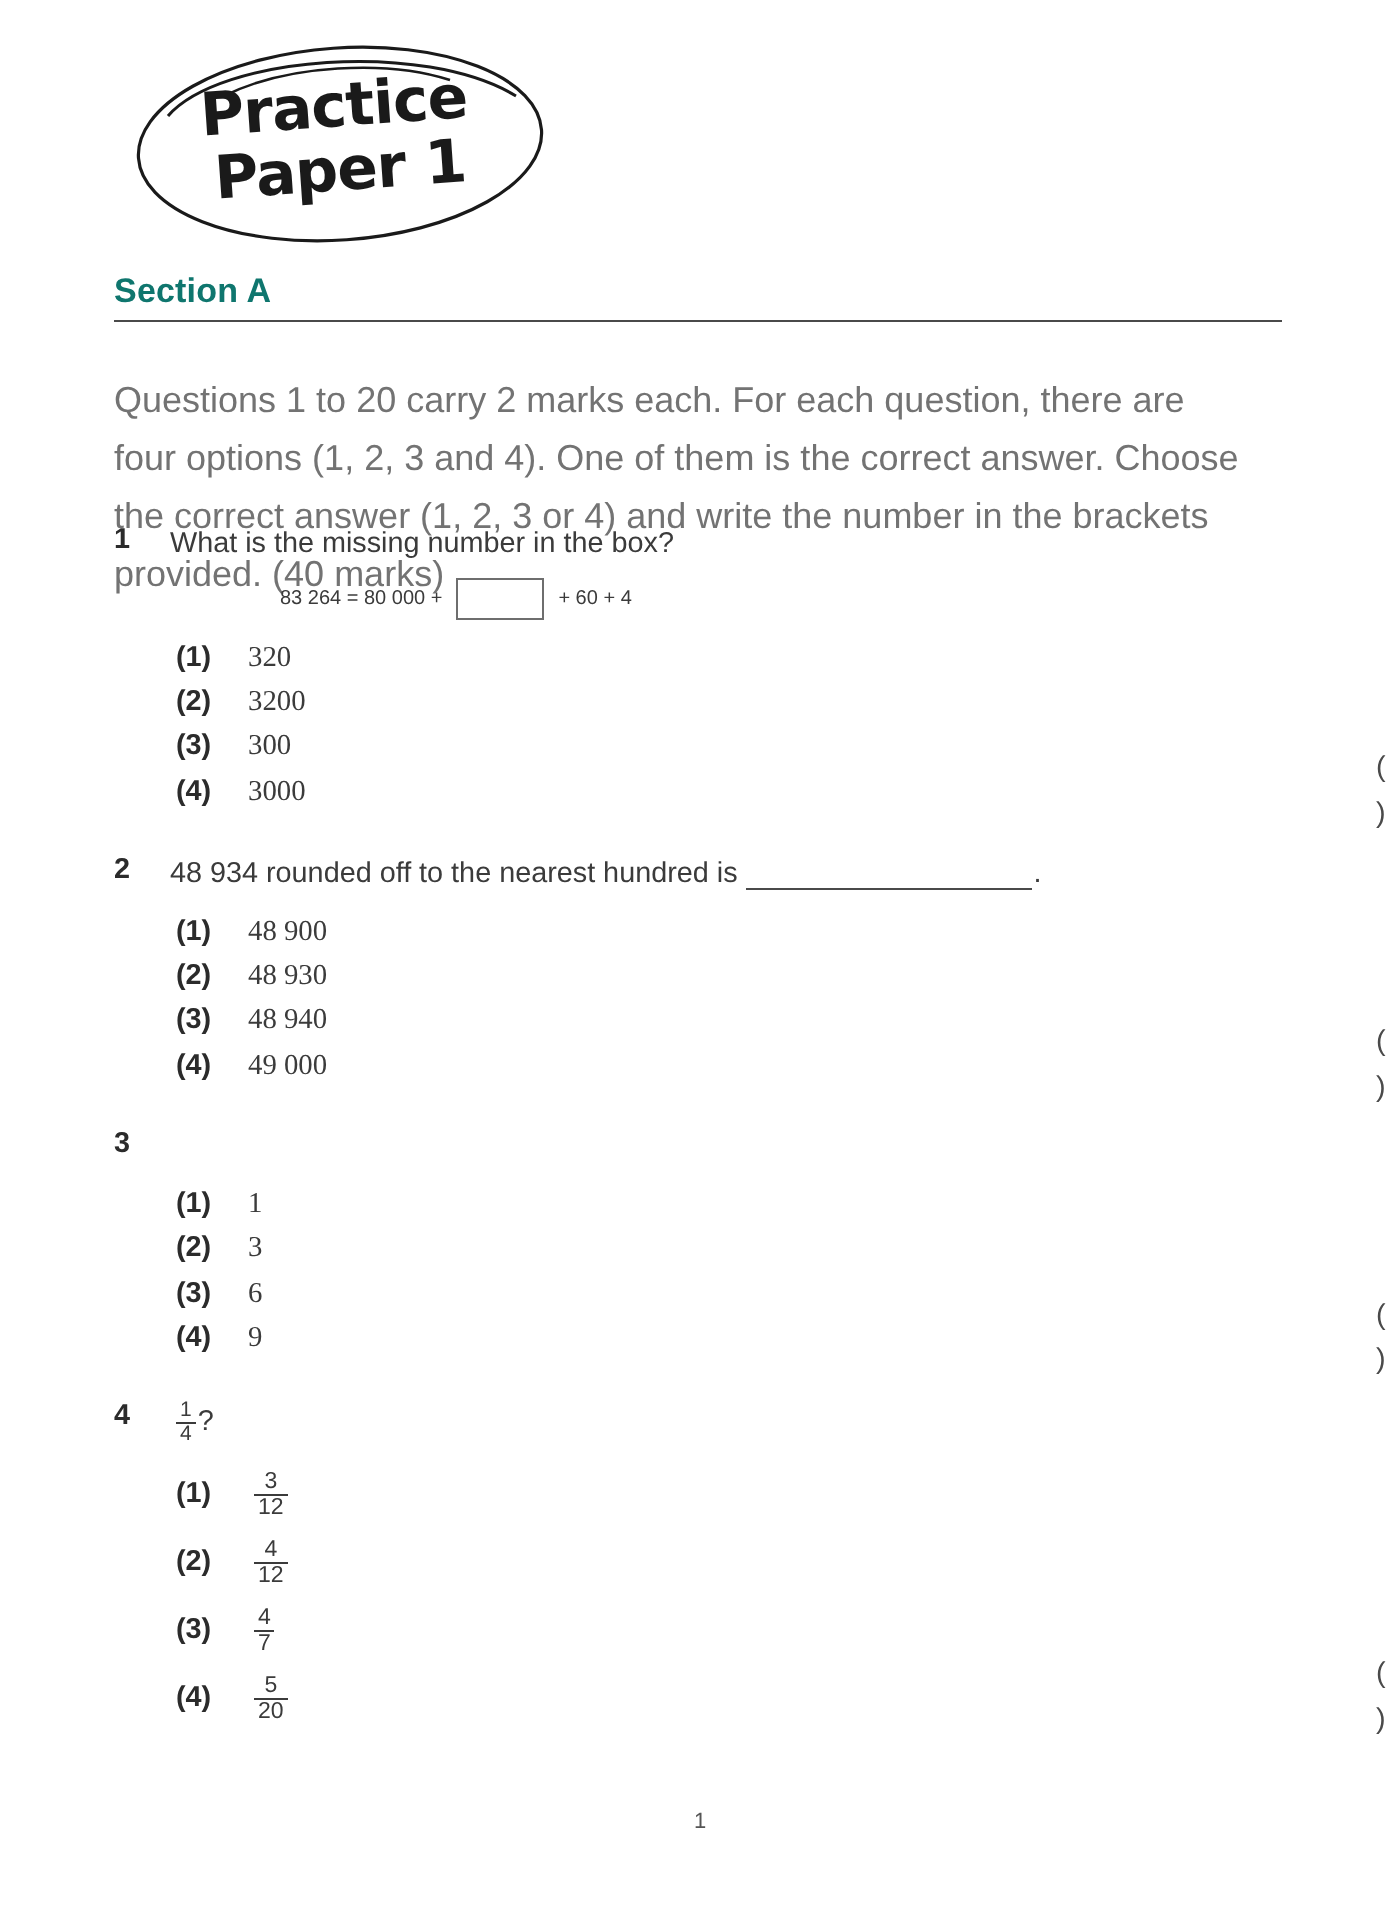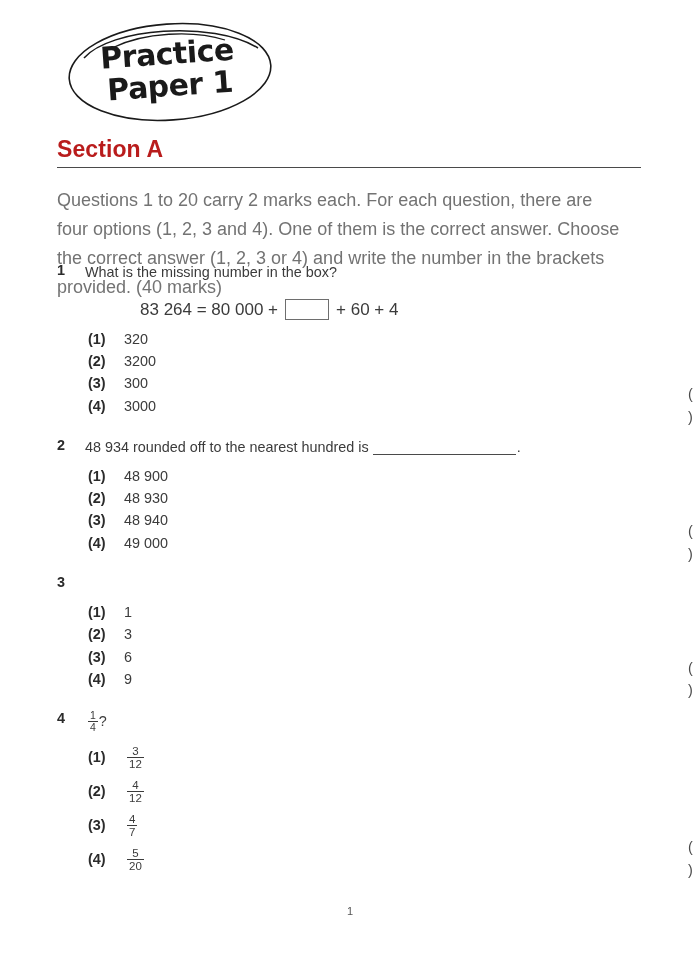--- a/index.html
+++ b/index.html
@@ -56,23 +56,23 @@
   .logo-line.l2 { margin-left: -2px; }
 
   
   .section-head {
     position: absolute;
     left: 57px;
     top: 136px;
     width: 584px;
   }
   .section-title {
-    font-size: 23px;
+    font-size: 17px;
     font-weight: bold;
-    color: #b91c1c;
+    color: #0f766e;
     letter-spacing: 0.1px;
     padding-bottom: 4px;
   }
   .section-rule {
     border-bottom: 1.2px solid #4a4a4a;
     width: 584px;
   }
 
   
   .instructions {
@@ -113,23 +113,23 @@
     font-size: 14.4px;
     line-height: 1.5;
     color: #3b3b3b;
     display: flex;
     align-items: center;
     flex-wrap: wrap;
   }
 
   
   .q-equation {
-    margin-top: 14px;
+    margin-top: 4px;
     margin-left: 140px;
-    font-size: 17px;
+    font-size: 10px;
     color: #3b3b3b;
     display: flex;
     align-items: center;
     gap: 5px;
     height: 24px;
   }
   .answer-box {
     display: inline-block;
     width: 42px;
     height: 19px;
@@ -161,21 +161,21 @@
     min-height: 22px;
     color: #3b3b3b;
   }
   .option.frac-row { min-height: 34px; }
   .opt-label {
     font-weight: bold;
     color: #2b2b2b;
     width: 30px;
     flex: none;
   }
-  .opt-value { padding-left: 6px; }
+  .opt-value { padding-left: 6px; font-family: Liberation Serif, serif; }
 
   .brackets {
     position: absolute;
     left: 600px;
     font-size: 14.4px;
     color: #4a4a4a;
     letter-spacing: 7px;
   }
 
   

